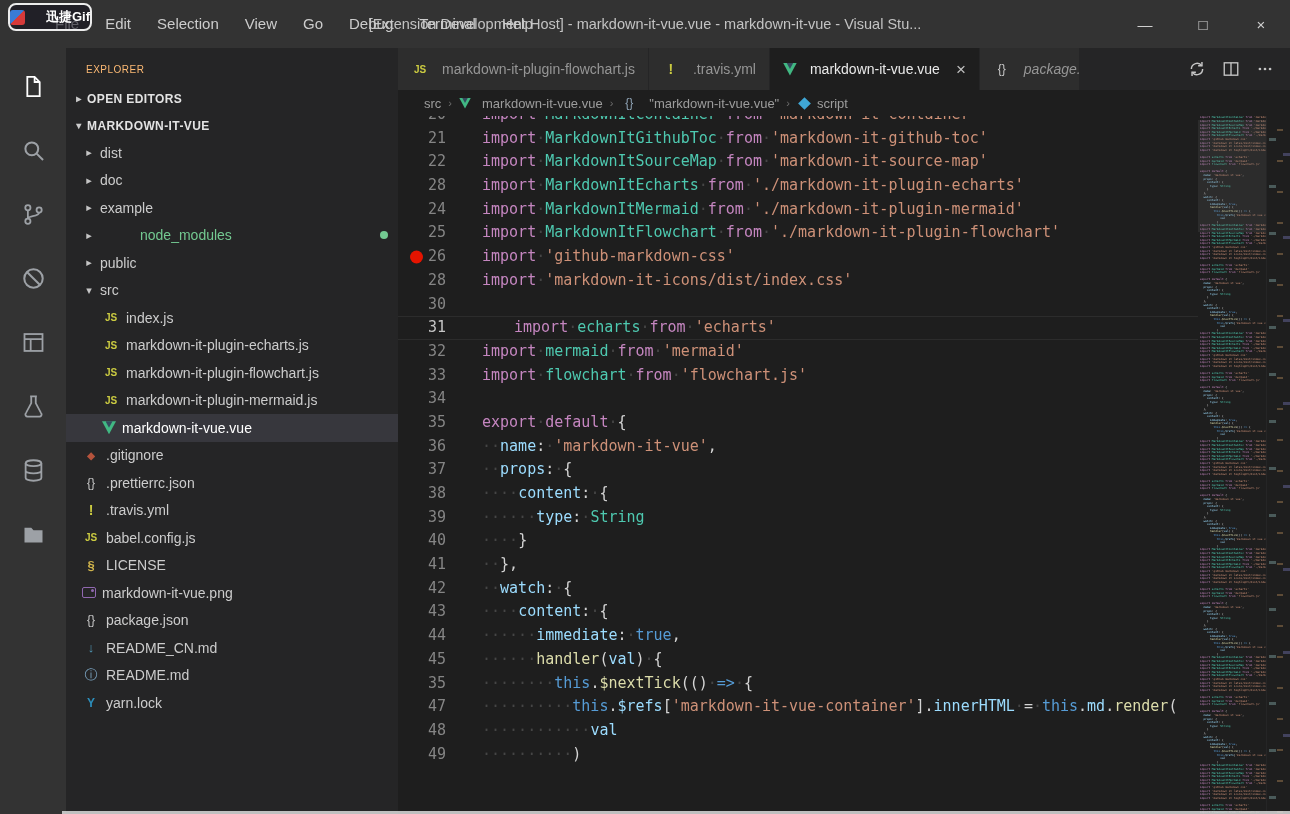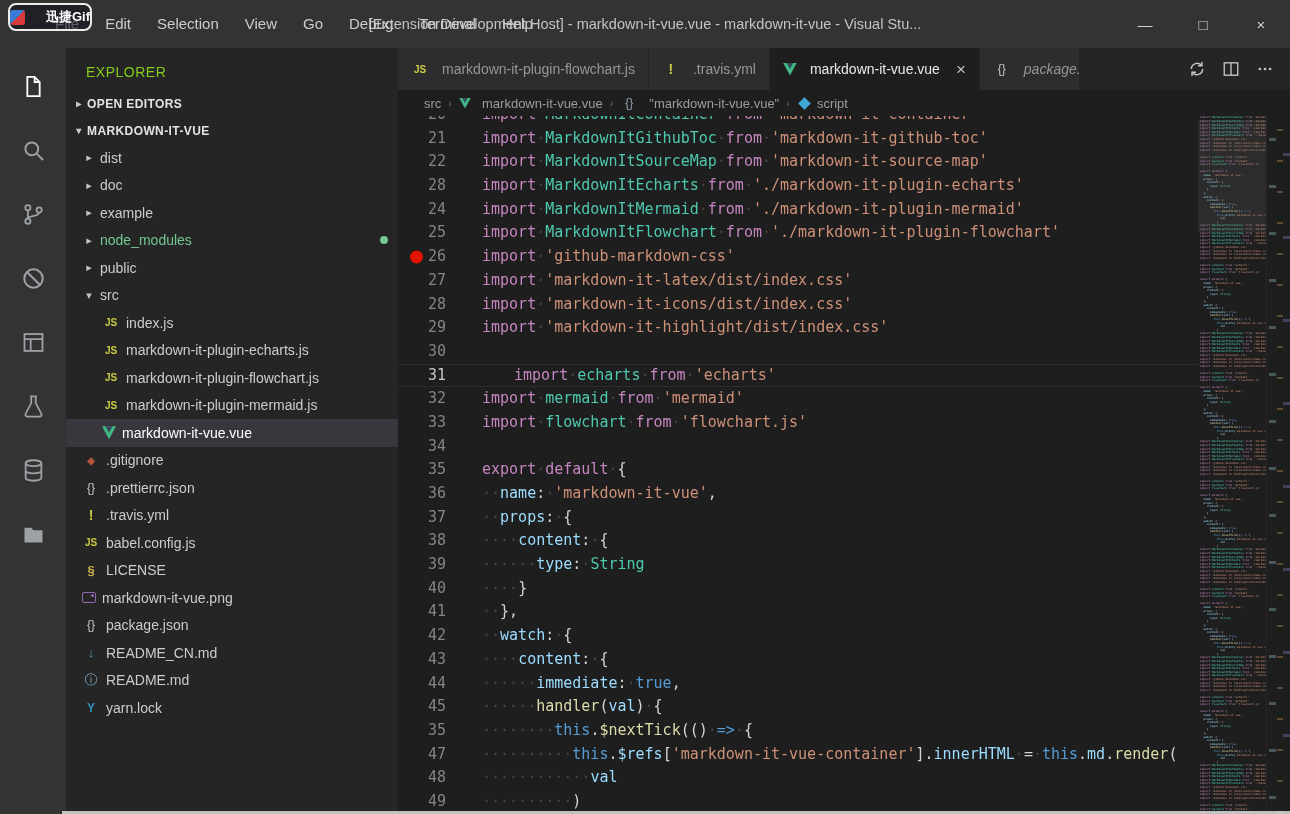--- a/index.html
+++ b/index.html
@@ -19,21 +19,21 @@
   .main { display:flex; height:766px; }
 
   
   .activitybar { width:66px; background:#333333; display:flex; flex-direction:column; align-items:center; padding-top:6px; flex:none; }
   .ab-item { width:66px; height:64px; display:flex; align-items:center; justify-content:center; color:#9da1a6; }
   .ab-item.active { color:#ffffff; }
   .ab-item svg { width:27px; height:27px; }
 
   
   .sidebar { width:332px; background:#252526; color:#cccccc; flex:none; position:relative; overflow:hidden; }
-  .sidebar-title { padding:16px 0 10px 20px; font-size:14px; letter-spacing:.5px; color:#84cc16; }
+  .sidebar-title { padding:16px 0 10px 20px; font-size:10px; letter-spacing:.5px; color:#fdba74; }
   .section-row { display:flex; align-items:center; height:27px; font-weight:bold; font-size:12px; letter-spacing:.4px; color:#e3e3e3; padding-left:5px; }
   .section-row .twisty { width:16px; text-align:center; font-size:10px; color:#cccccc; }
   .tree-row { display:flex; align-items:center; height:27.5px; font-size:14px; position:relative; white-space:nowrap; }
   .tree-row.selected { background:#37373d; color:#ffffff; }
   .tree-row .twisty { width:14px; font-size:11px; color:#c5c5c5; margin-right:4px; text-align:center; flex:none; }
   .badge-dot { position:absolute; right:10px; width:8px; height:8px; border-radius:50%; background:#73c991; }
 
   
   .ic { display:inline-flex; align-items:center; justify-content:center; width:18px; margin-right:6px; font-weight:bold; flex:none; }
   .ic-js     { color:#cbcb41; font-size:10px; }
@@ -205,21 +205,21 @@
           <div class="tree-row" style="padding-left: 16px;">
             <span class="twisty">▸</span>
             <span class="tree-label">doc</span>
           </div>
           <div class="tree-row" style="padding-left: 16px;">
             <span class="twisty">▸</span>
             <span class="tree-label">example</span>
           </div>
           <div class="tree-row" style="padding-left: 16px;">
             <span class="twisty">▸</span>
-            <span class="tree-label" style="color: rgb(115, 201, 145);">node_modules</span>
+            <span class="tree-label" style="color: rgb(115, 201, 145); margin-left: 40px;">node_modules</span>
             <span class="badge-dot"></span>
           </div>
           <div class="tree-row" style="padding-left: 16px;">
             <span class="twisty">▸</span>
             <span class="tree-label">public</span>
           </div>
           <div class="tree-row" style="padding-left: 16px;">
             <span class="twisty">▾</span>
             <span class="tree-label">src</span>
           </div>
@@ -374,30 +374,22 @@
               </div>
               <div class="line">
                 <span class="ln">25</span>
                 <span class="code"><span class="k">import</span><span class="w">·</span><span class="c">MarkdownItFlowchart</span><span class="w">·</span><span class="k">from</span><span class="w">·</span><span class="s">'./markdown-it-plugin-flowchart'</span></span>
               </div>
               <div class="line">
                 <span class="ln">26<span class="bp" style="background: rgb(229, 20, 0);"></span></span>
                 <span class="code"><span class="k">import</span><span class="w">·</span><span class="s">'github-markdown-css'</span></span>
               </div>
               <div class="line">
-                <span class="ln">27</span>
-                <span class="code"><span class="k">import</span><span class="w">·</span><span class="s">'markdown-it-latex/dist/index.css'</span></span>
-              </div>
-              <div class="line">
                 <span class="ln">28</span>
                 <span class="code"><span class="k">import</span><span class="w">·</span><span class="s">'markdown-it-icons/dist/index.css'</span></span>
-              </div>
-              <div class="line">
-                <span class="ln">29</span>
-                <span class="code"><span class="k">import</span><span class="w">·</span><span class="s">'markdown-it-highlight/dist/index.css'</span></span>
               </div>
               <div class="line">
                 <span class="ln">30</span>
                 <span class="code"></span>
               </div>
               <div class="line cur">
                 <span class="ln">31</span>
                 <span class="code"><span class="k">import</span><span class="w">·</span><span class="c">echarts</span><span class="w">·</span><span class="k">from</span><span class="w">·</span><span class="s">'echarts'</span></span>
               </div>
               <div class="line">

